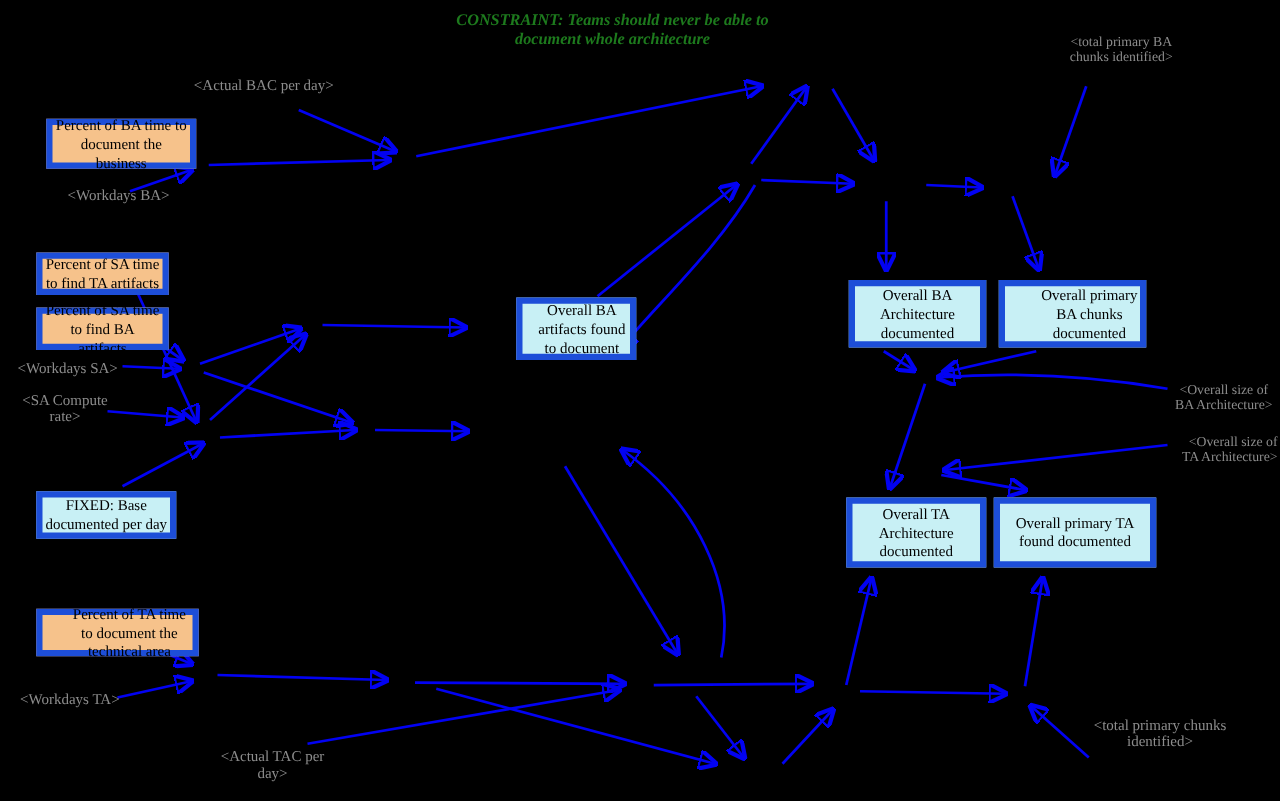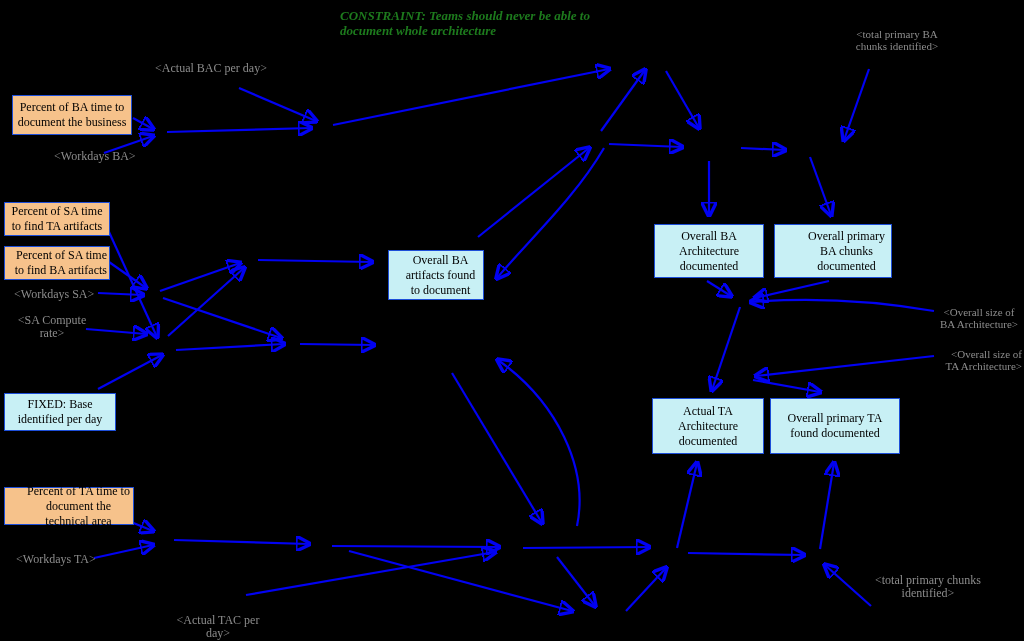--- a/index.html
+++ b/index.html
@@ -2,27 +2,27 @@
 <html><head>
 <meta charset="utf-8">
 <style>
   html,body{margin:0;padding:0;}
   body{
     width:1024px;height:641px;position:relative;background:#000;
     font-family:"Liberation Serif", serif;overflow:hidden;
   }
   #stage{position:absolute;inset:0;width:1024px;height:641px;}
   .title{
-    position:absolute;left:340px;top:8px;width:300px;
+    position:absolute;left:340px;top:8px;width:300px;text-align:center;
     color:#1d7a1d;font-weight:bold;font-style:italic;font-size:13px;line-height:15px;
   }
   .node{
     position:absolute;display:flex;align-items:center;justify-content:center;
     text-align:center;color:#000;font-size:12px;line-height:15px;
-    border:1px solid #1d4ed8;padding:2px;box-sizing:border-box;
+    border:5px solid #1d4ed8;padding:2px;box-sizing:border-box;margin-left:25px;
   }
   .node.orange{background:#f6c28b;}
   .node.cyan{background:#c8f0f5;}
   .shadow-label{
     position:absolute;color:#8c8c8c;font-size:12px;line-height:13px;text-align:center;
   }
   .shadow-label.nowrap{white-space:nowrap;}
   .shadow-label.small{font-size:11px;line-height:12px;}
   svg#arrows{position:absolute;left:0;top:0;pointer-events:none;}
   svg#arrows path{fill:none;stroke:#0202f2;stroke-width:2.2px;}
@@ -89,34 +89,34 @@
     <path marker-end="url(#ah)" d="M707,281 L731,296"></path>
     <path marker-end="url(#ah)" d="M829,281 L755,298"></path>
     <path marker-end="url(#ah)" d="M740,307 L712,390"></path>
     <path marker-end="url(#ah)" d="M753,380 L820,392"></path>
   </svg>
 
   <div class="title">CONSTRAINT: Teams should never be able to document whole architecture</div>
 
   <div class="node orange" style="left:12px;top:95px;width:120px;height:40px;">Percent of BA time to document the business</div>
   <div class="node orange" style="left:4px;top:202px;width:106px;height:34px;">Percent of SA time to find TA artifacts</div>
-  <div class="node orange" style="left:4px;top:246px;width:106px;height:34px;text-align:right;">Percent of SA time to find BA artifacts</div>
+  <div class="node orange" style="left:4px;top:246px;width:106px;height:34px;">Percent of SA time to find BA artifacts</div>
   <div class="node orange" style="left:4px;top:487px;width:130px;height:38px;padding-left:21px;">Percent of TA time to document the technical area</div>
 
-  <div class="node cyan" style="left:4px;top:393px;width:112px;height:38px;">FIXED: Base identified per day</div>
-  <div class="node cyan" style="left:388px;top:250px;width:96px;height:50px;padding-left:11px;">Overall BA artifacts found to document</div>
+  <div class="node cyan" style="left:4px;top:393px;width:112px;height:38px;">FIXED: Base documented per day</div>
+  <div class="node cyan" style="left:388px;top:238px;width:96px;height:50px;padding-left:11px;">Overall BA artifacts found to document</div>
   <div class="node cyan" style="left:654px;top:224px;width:110px;height:54px;">Overall BA Architecture documented</div>
   <div class="node cyan" style="left:774px;top:224px;width:118px;height:54px;padding-left:29px;">Overall primary BA chunks documented</div>
-  <div class="node cyan" style="left:652px;top:398px;width:112px;height:56px;">Actual TA Architecture documented</div>
+  <div class="node cyan" style="left:652px;top:398px;width:112px;height:56px;">Overall TA Architecture documented</div>
   <div class="node cyan" style="left:770px;top:398px;width:130px;height:56px;">Overall primary TA found documented</div>
 
   <div class="shadow-label" style="left:155px;top:62px;width:112px;">&lt;Actual BAC per day&gt;</div>
   <div class="shadow-label nowrap" style="left:22px;top:150px;margin-left:32px;">&lt;Workdays BA&gt;</div>
   <div class="shadow-label nowrap" style="left:14px;top:288px;">&lt;Workdays SA&gt;</div>
   <div class="shadow-label" style="left:8px;top:314px;width:88px;">&lt;SA Compute rate&gt;</div>
   <div class="shadow-label nowrap" style="left:16px;top:553px;">&lt;Workdays TA&gt;</div>
-  <div class="shadow-label" style="left:168px;top:614px;width:100px;">&lt;Actual TAC per day&gt;</div>
+  <div class="shadow-label" style="left:168px;top:599px;width:100px;">&lt;Actual TAC per day&gt;</div>
   <div class="shadow-label small" style="left:854px;top:28px;width:86px;">&lt;total primary BA chunks identified&gt;</div>
   <div class="shadow-label small" style="left:936px;top:306px;width:86px;">&lt;Overall size of BA Architecture&gt;</div>
   <div class="shadow-label small" style="left:936px;top:348px;width:86px;text-align:right;">&lt;Overall size of TA Architecture&gt;</div>
   <div class="shadow-label" style="left:858px;top:574px;width:140px;">&lt;total primary chunks identified&gt;</div>
 
 </div>
 
 </body></html>

